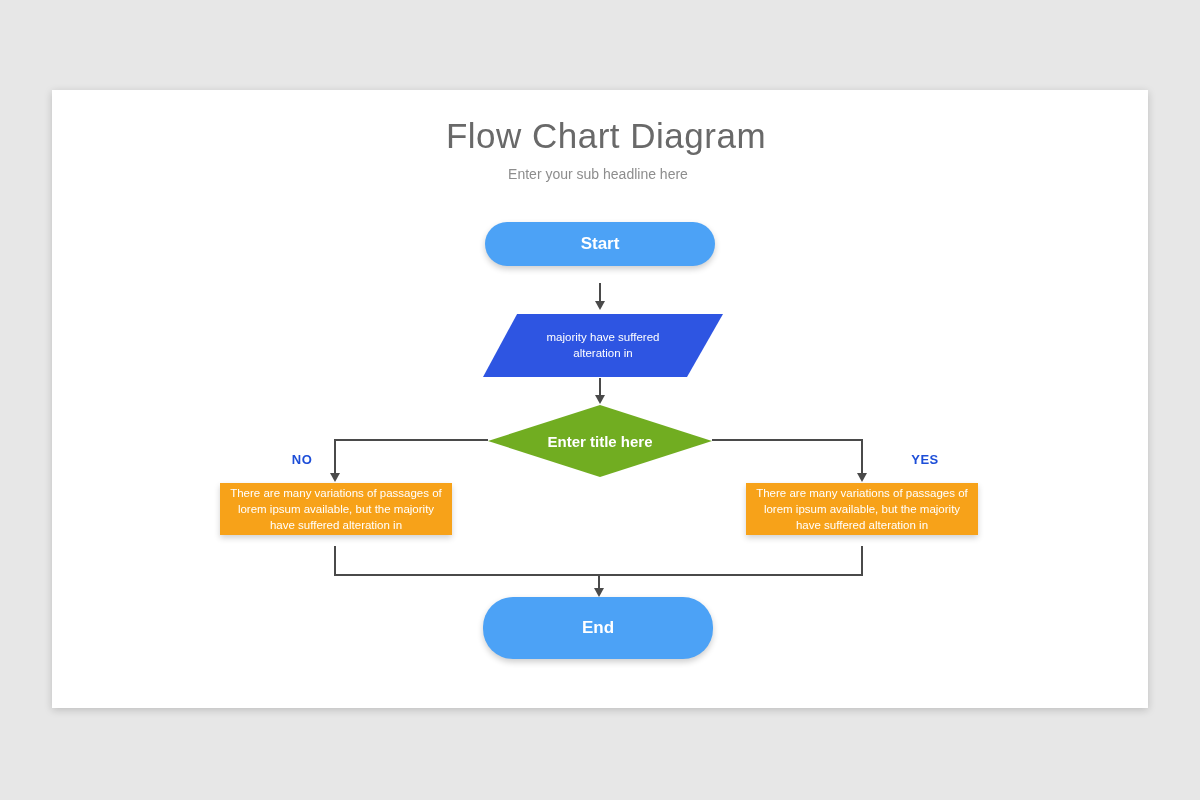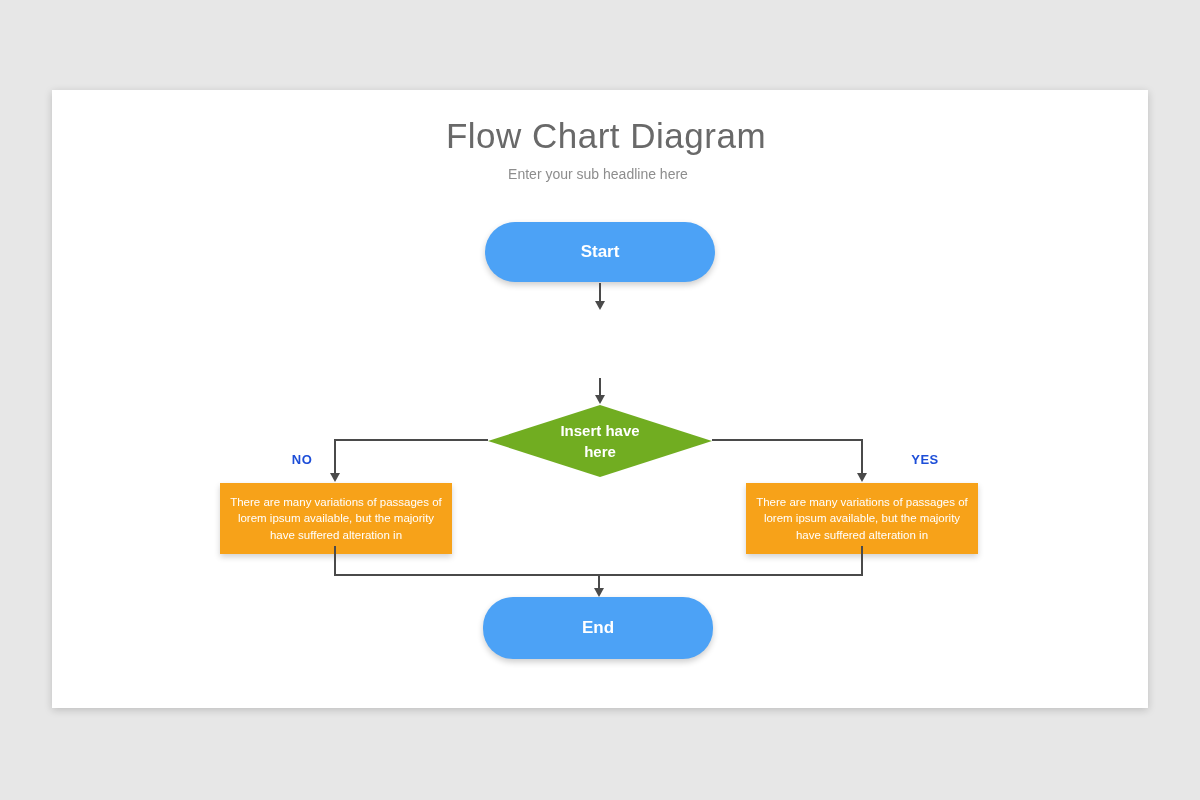--- a/index.html
+++ b/index.html
@@ -44,21 +44,21 @@
     position: absolute;
     display: flex;
     align-items: center;
     justify-content: center;
     text-align: center;
     color: #ffffff;
     box-sizing: border-box;
   }
   .terminator {
     width: 230px;
-    height: 60px;
+    height: 44px;
     border-radius: 30px;
     font-size: 17px;
     font-weight: bold;
     box-shadow: 0 3px 6px rgba(0,0,0,0.2);
   }
   .node-start { left: 433px; top: 132px; }
   .node-end   { left: 431px; top: 507px; height: 62px; text-align: right; }
   .parallelogram {
     left: 431px;
     top: 224px;
@@ -77,21 +77,21 @@
     height: 72px;
     clip-path: polygon(50% 0, 100% 50%, 50% 100%, 0 50%);
     font-size: 15px;
     font-weight: bold;
     line-height: 1.4;
   }
   .diamond span { display: inline-block; max-width: 112px; }
   .result-box {
     top: 393px;
     width: 232px;
-    height: 71px;
+    height: 52px;
     font-size: 11.5px;
     line-height: 1.4;
     padding: 0 9px;
     box-shadow: 0 3px 6px rgba(0,0,0,0.18);
   }
   .box-left  { left: 168px; }
   .box-right { left: 694px; }
   .branch-label {
     position: absolute;
     width: 44px;
@@ -126,23 +126,26 @@
 
   <div class="slide-header">
     <h1 class="slide-title">Flow Chart Diagram</h1>
     <p class="slide-subtitle">Enter your sub headline here</p>
   </div>
 
   <div class="node terminator node-start" style="background-color: rgb(76, 162, 246);">
     <span>Start</span>
   </div>
 
+  <div class="node parallelogram shape-shadow" style="background-color: rgb(46, 85, 226);">
+    <span>majority have suffered alteration in</span>
+  </div>
 
   <div class="node diamond shape-shadow" style="background-color: rgb(113, 173, 33);">
-    <span>Insert have here</span>
+    <span>Enter title here</span>
   </div>
 
   <div class="branch-label label-no">NO</div>
 
   <div class="branch-label label-yes">YES</div>
 
   <div class="node result-box box-left" style="background-color: rgb(247, 162, 25);">
     <span>There are many variations of passages of lorem ipsum available, but the majority have suffered alteration in</span>
   </div>
 

